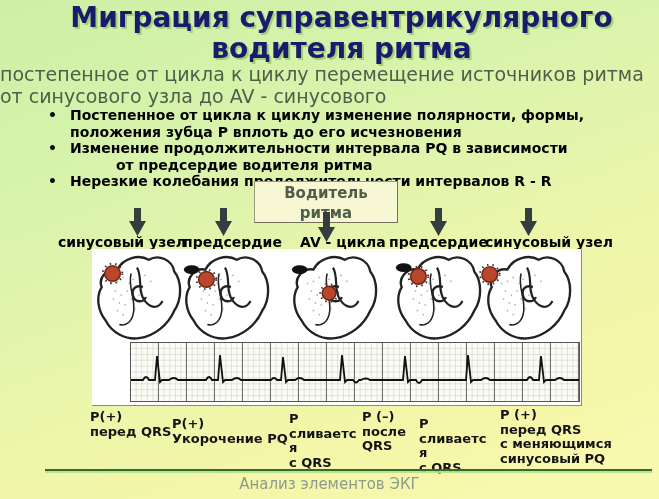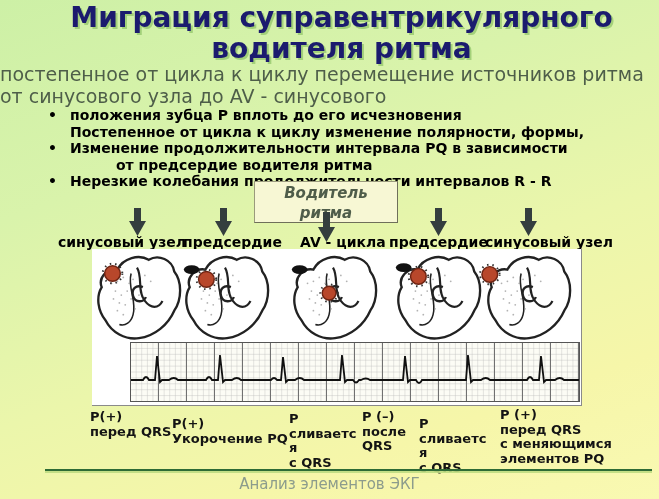--- a/index.html
+++ b/index.html
@@ -21,21 +21,20 @@
   .bullet{display:flex; font-size:14px; font-weight:bold; line-height:16.5px;}
   .bullet .marker{width:22px; flex:none;}
   .bullet .blines{flex:1;}
   .bullet .bline:empty{display:none;}
   .bullet.b2 .bline:nth-child(2){padding-left:46px;}
   .pm-box{
     position:absolute; left:254px; top:181px; width:144px; height:42px; z-index:3;
     background:#f7f7d4; border:1px solid #9a9a7c; border-right-color:#6f6f5a; border-bottom-color:#6f6f5a;
     text-align:center; font-size:15px; font-weight:bold; color:#4f5d4a; line-height:1.3; padding-top:2px;
     box-sizing:border-box;
-    font-style:italic;
   }
   .arrow{position:absolute; z-index:4;}
   .arrow.a1{left:129px; top:208px;}
   .arrow.a2{left:215px; top:208px;}
   .arrow.a3{left:318px; top:212px;}
   .arrow.a4{left:430px; top:208px;}
   .arrow.a5{left:520px; top:208px;}
   .node-label{
     position:absolute; top:234px; font-size:14px; font-weight:bold; color:#000; white-space:nowrap;
   }
@@ -77,22 +76,22 @@
 
   <div class="subtitle">
     <div>постепенное от цикла к циклу перемещение источников ритма</div>
     <div>от синусового узла до AV - синусового</div>
   </div>
 
   <div class="bullets">
     <div class="bullet b1">
       <span class="marker">•</span>
       <div class="blines">
+        <div class="bline">Постепенное от цикла к циклу изменение полярности, формы,</div>
         <div class="bline">положения зубца P вплоть до его исчезновения</div>
-        <div class="bline">Постепенное от цикла к циклу изменение полярности, формы,</div>
       </div>
     </div>
     <div class="bullet b2">
       <span class="marker">•</span>
       <div class="blines">
         <div class="bline">Изменение продолжительности интервала PQ в зависимости</div>
         <div class="bline">от предсердие водителя ритма</div>
       </div>
     </div>
     <div class="bullet b3">
@@ -235,19 +234,19 @@
   <div class="ann an5">
     <div>P</div>
     <div>сливаетс</div>
     <div>я</div>
     <div>с QRS</div>
   </div>
   <div class="ann an6">
     <div>P (+)</div>
     <div>перед QRS</div>
     <div>с меняющимся</div>
-    <div>элементов PQ</div>
+    <div>синусовый PQ</div>
   </div>
 
   <div class="footer-line"></div>
   <div class="footer-caption">Анализ элементов ЭКГ</div>
 
 </div>
 
 </body></html>

